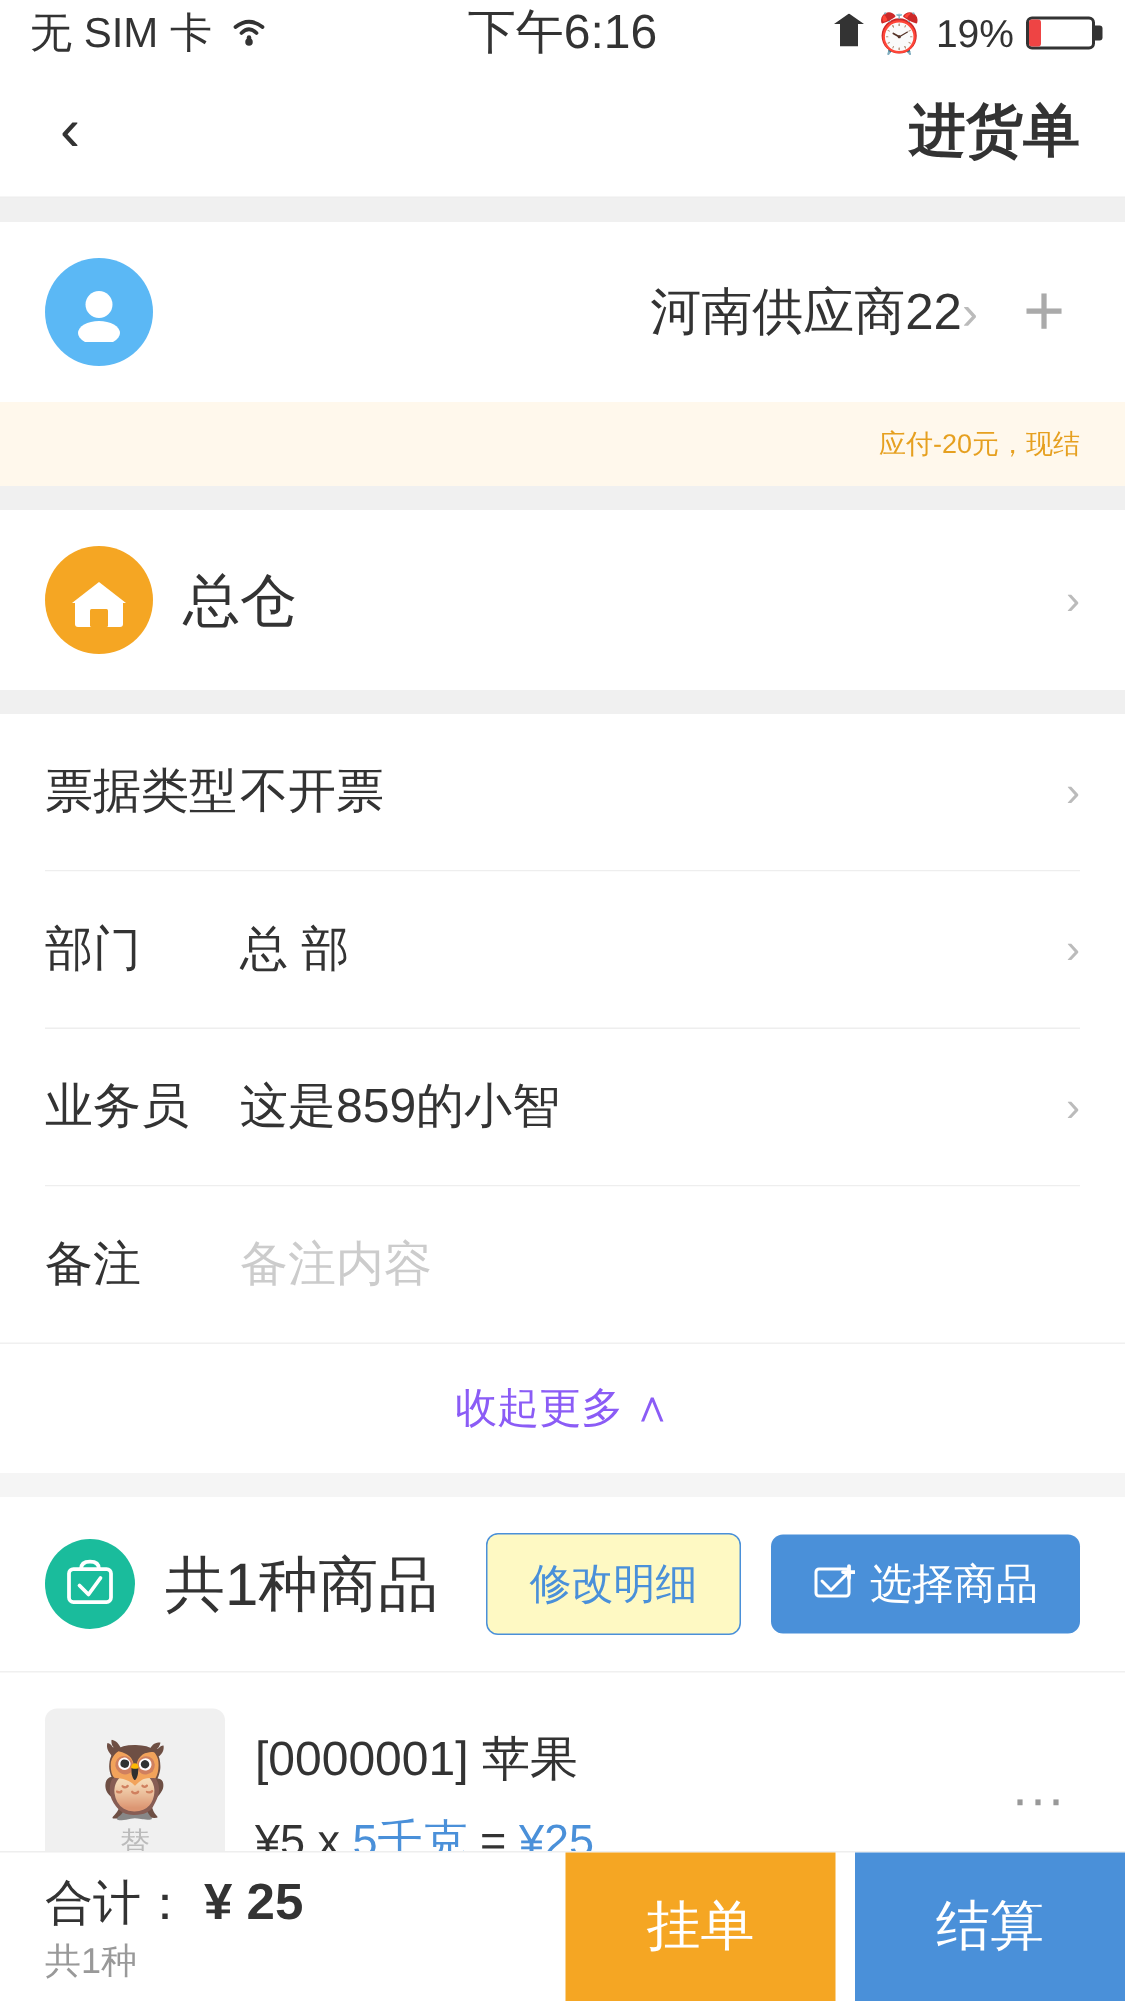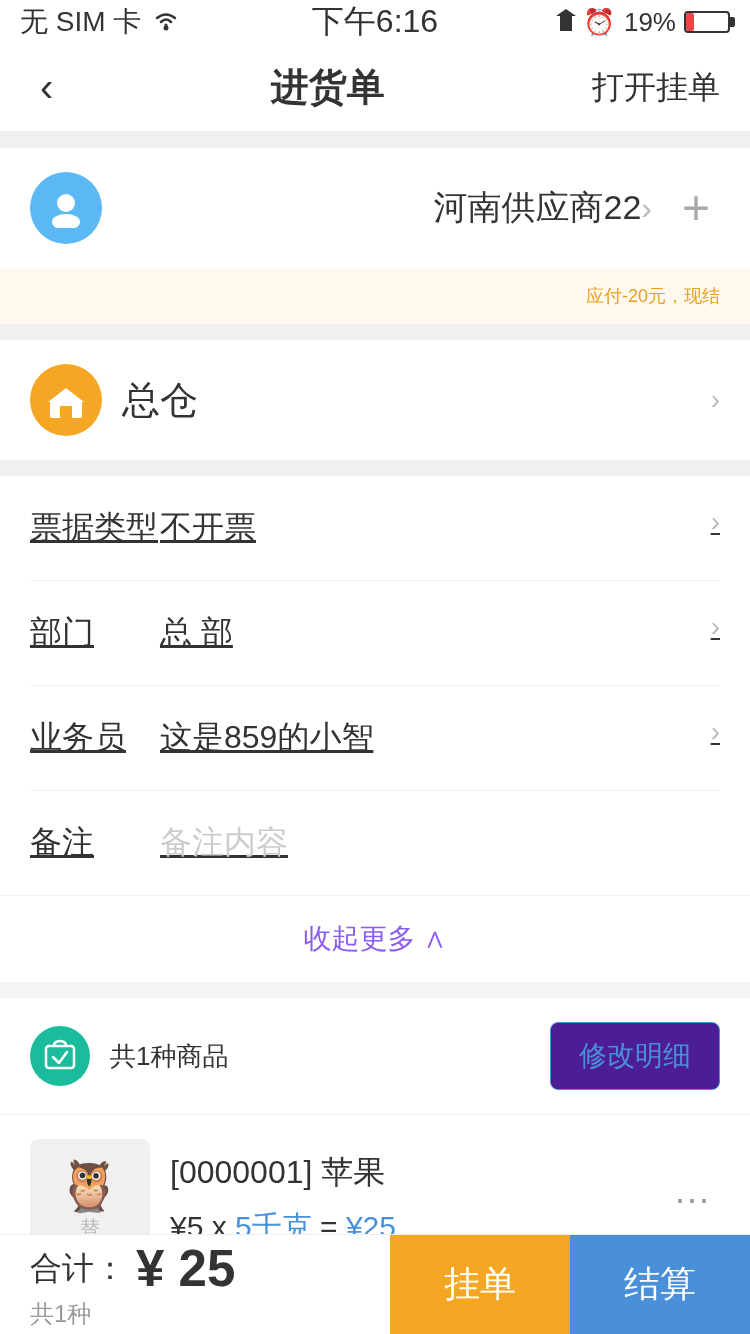--- a/index.html
+++ b/index.html
@@ -97,25 +97,24 @@
     }
 
     
     .section-card {
       background: #fff;
       margin-top: 0;
     }
 
     .row {
       display: flex;
-      align-items: flex-start;
+      align-items: center;
       padding: 30px 30px;
       background: #fff;
       min-height: 90px;
-      text-decoration: underline;
     }
     .row-label {
       font-size: 32px;
       color: #333;
       min-width: 130px;
     }
     .row-value {
       flex: 1;
       font-size: 32px;
       color: #333;
@@ -165,25 +164,25 @@
       margin-top: 16px;
     }
     .product-icon {
       width: 60px; height: 60px; border-radius: 50%;
       background: #1abc9c;
       display: flex; align-items: center; justify-content: center;
       flex-shrink: 0;
       font-size: 30px;
       color: #fff;
     }
-    .product-count { flex: 1; font-size: 26px; color: #333; }
+    .product-count { flex: 1; font-size: 40px; color: #333; }
     .btn-outline {
       border: 1px solid #4a90d9;
       color: #4a90d9;
-      background: #4c1d95;
+      background: #fef9c3;
       border-radius: 8px;
       padding: 14px 28px;
       font-size: 28px;
       cursor: pointer;
     }
     .btn-filled {
       background: #4a90d9;
       color: #fff;
       border: none;
       border-radius: 8px;
@@ -226,36 +225,37 @@
     .bottom-bar {
       position: fixed;
       bottom: 0;
       left: 0;
       width: 750px;
       height: 100px;
       display: flex;
       align-items: stretch;
       background: #fff;
       border-top: 1px solid #eee;
+      gap: 13px;
     }
     .bottom-total {
       flex: 1;
       display: flex;
       flex-direction: column;
       justify-content: center;
       padding: 0 30px;
     }
     .total-main {
       font-size: 32px;
       color: #333;
       display: flex;
       align-items: center;
       gap: 10px;
     }
-    .total-amount { font-size: 51px; font-weight: 600; color: #333; }
+    .total-amount { font-size: 34px; font-weight: 600; color: #333; }
     .total-sub { font-size: 24px; color: #999; }
     .btn-hang {
       width: 180px;
       background: #f5a623;
       color: #fff;
       font-size: 36px;
       display: flex; align-items: center; justify-content: center;
       cursor: pointer;
       border: none;
       margin-left: 24px;
@@ -299,21 +299,20 @@
     <span>19%</span>
     <div class="battery-icon">
       <div class="battery-fill"></div>
     </div>
   </div>
 </div>
 
 <div class="nav-bar">
   <span class="nav-back">‹</span>
   <span class="nav-title">进货单</span>
-  <span class="nav-action">打开挂单</span>
 </div>
 
 <div class="divider-thick"></div>
 
 <div class="supplier-section">
   <div class="supplier-row">
     <div class="supplier-avatar">
       <svg width="40" height="40" viewBox="0 0 40 40">
         <circle cx="20" cy="15" r="9" fill="#fff"></circle>
         <ellipse cx="20" cy="34" rx="14" ry="8" fill="#fff"></ellipse>
@@ -379,20 +378,29 @@
 <div class="product-header">
   <div class="product-icon">
     <svg width="36" height="36" viewBox="0 0 36 36">
       <rect x="4" y="8" width="28" height="22" rx="3" fill="none" stroke="#fff" stroke-width="2.5"></rect>
       <path d="M12 8 Q12 3 18 3 Q24 3 24 8" fill="none" stroke="#fff" stroke-width="2.5"></path>
       <path d="M11 19 L17 25 L25 14" stroke="#fff" stroke-width="2.5" fill="none" stroke-linecap="round" stroke-linejoin="round"></path>
     </svg>
   </div>
   <span class="product-count">共1种商品</span>
   <button class="btn-outline">修改明细</button>
+  <button class="btn-filled">
+    <svg width="28" height="28" viewBox="0 0 28 28">
+      <rect x="2" y="4" width="22" height="18" rx="2" fill="none" stroke="#fff" stroke-width="2"></rect>
+      <path d="M6 12 L12 18 L22 8" stroke="#fff" stroke-width="2" fill="none" stroke-linecap="round" stroke-linejoin="round"></path>
+      <line x1="24" y1="2" x2="24" y2="10" stroke="#fff" stroke-width="2.5" stroke-linecap="round"></line>
+      <line x1="20" y1="6" x2="28" y2="6" stroke="#fff" stroke-width="2.5" stroke-linecap="round"></line>
+    </svg>
+    <span>选择商品</span>
+  </button>
 </div>
 
 <div class="product-item">
   <div class="product-thumbnail">
     <div class="product-thumb-inner">
       <span class="owl-icon">🦉</span>
       <span class="owl-text">替</span>
     </div>
   </div>
   <div class="product-info">

